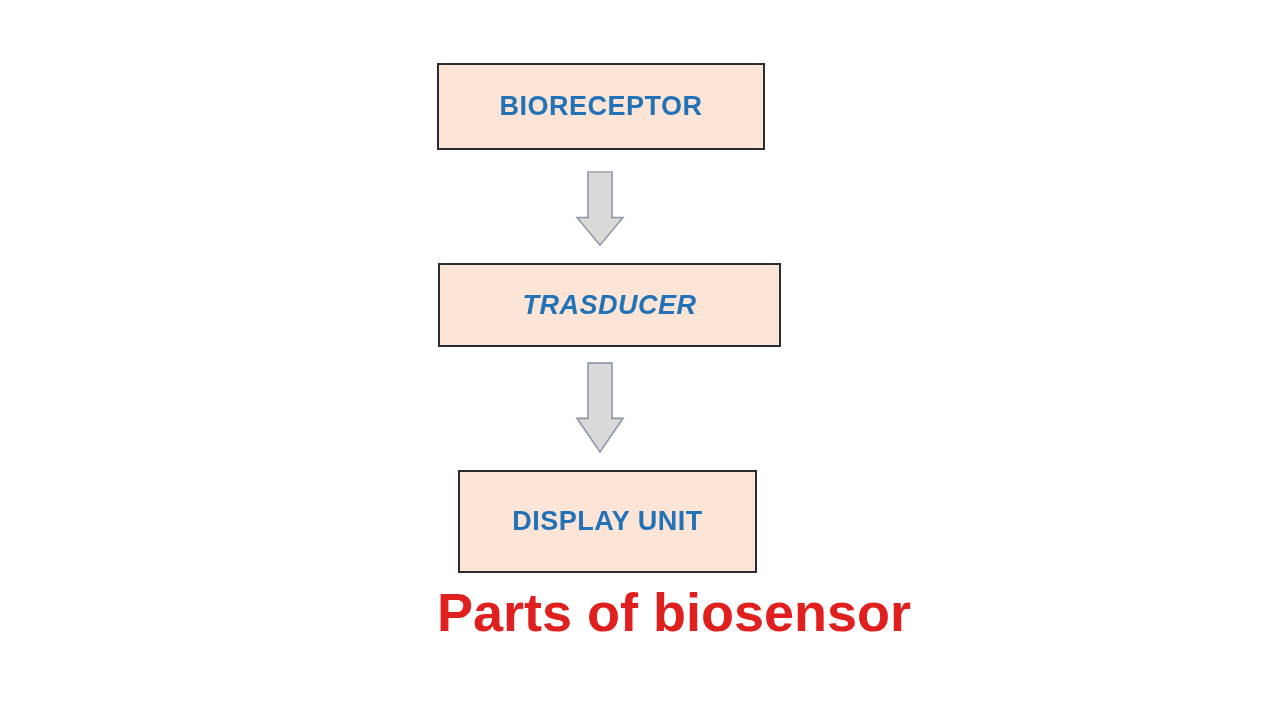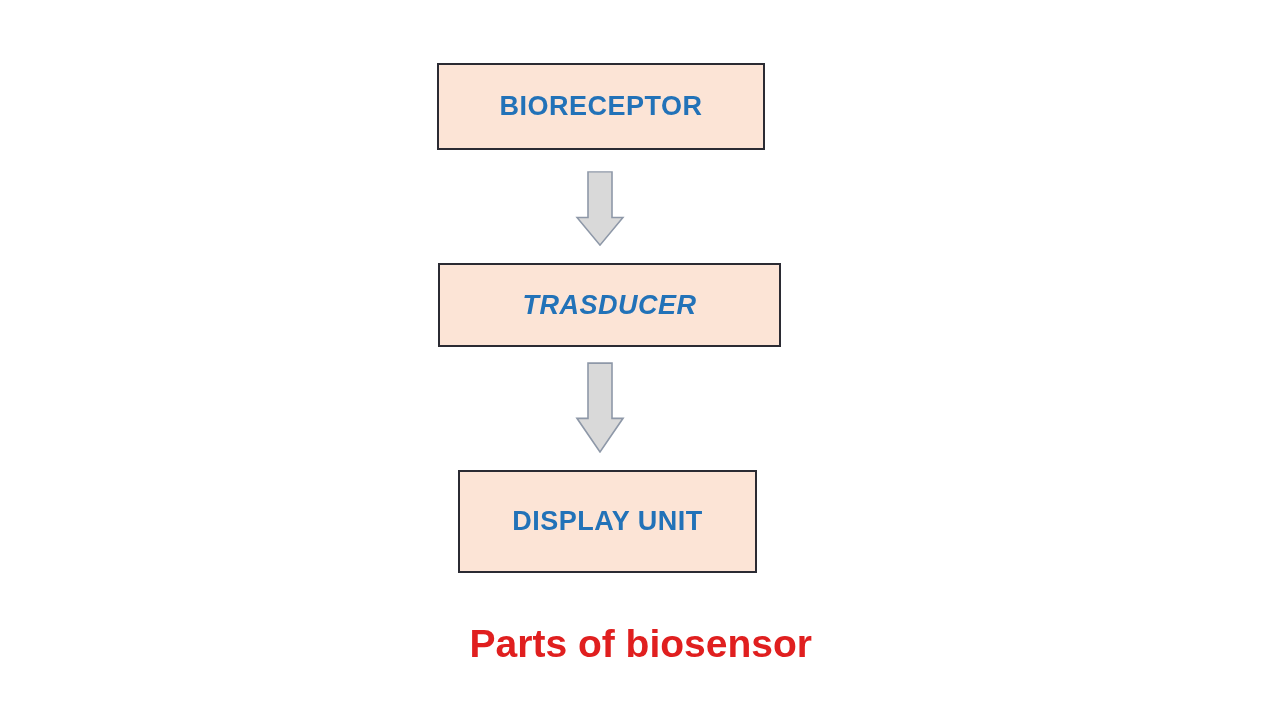--- a/index.html
+++ b/index.html
@@ -44,26 +44,26 @@
   .down-arrow polygon {
     fill: var(--arrow-fill, #d9d9d9);
     stroke: var(--arrow-border, #8e98a8);
     stroke-width: 1.6;
     stroke-linejoin: miter;
   }
 
   .caption {
     position: absolute;
     left: 437px;
-    top: 620px;
+    top: 588px;
     width: 375px;
-    text-align: right;
+    text-align: left;
     color: var(--caption-text, #e01f1f);
     font-weight: bold;
-    font-size: 39px;
+    font-size: 54px;
     line-height: 48px;
     white-space: nowrap;
   }
 </style>
 </head>
 <body>
 
 <div class="slide">
 
   <div class="flow-box box-bioreceptor">

